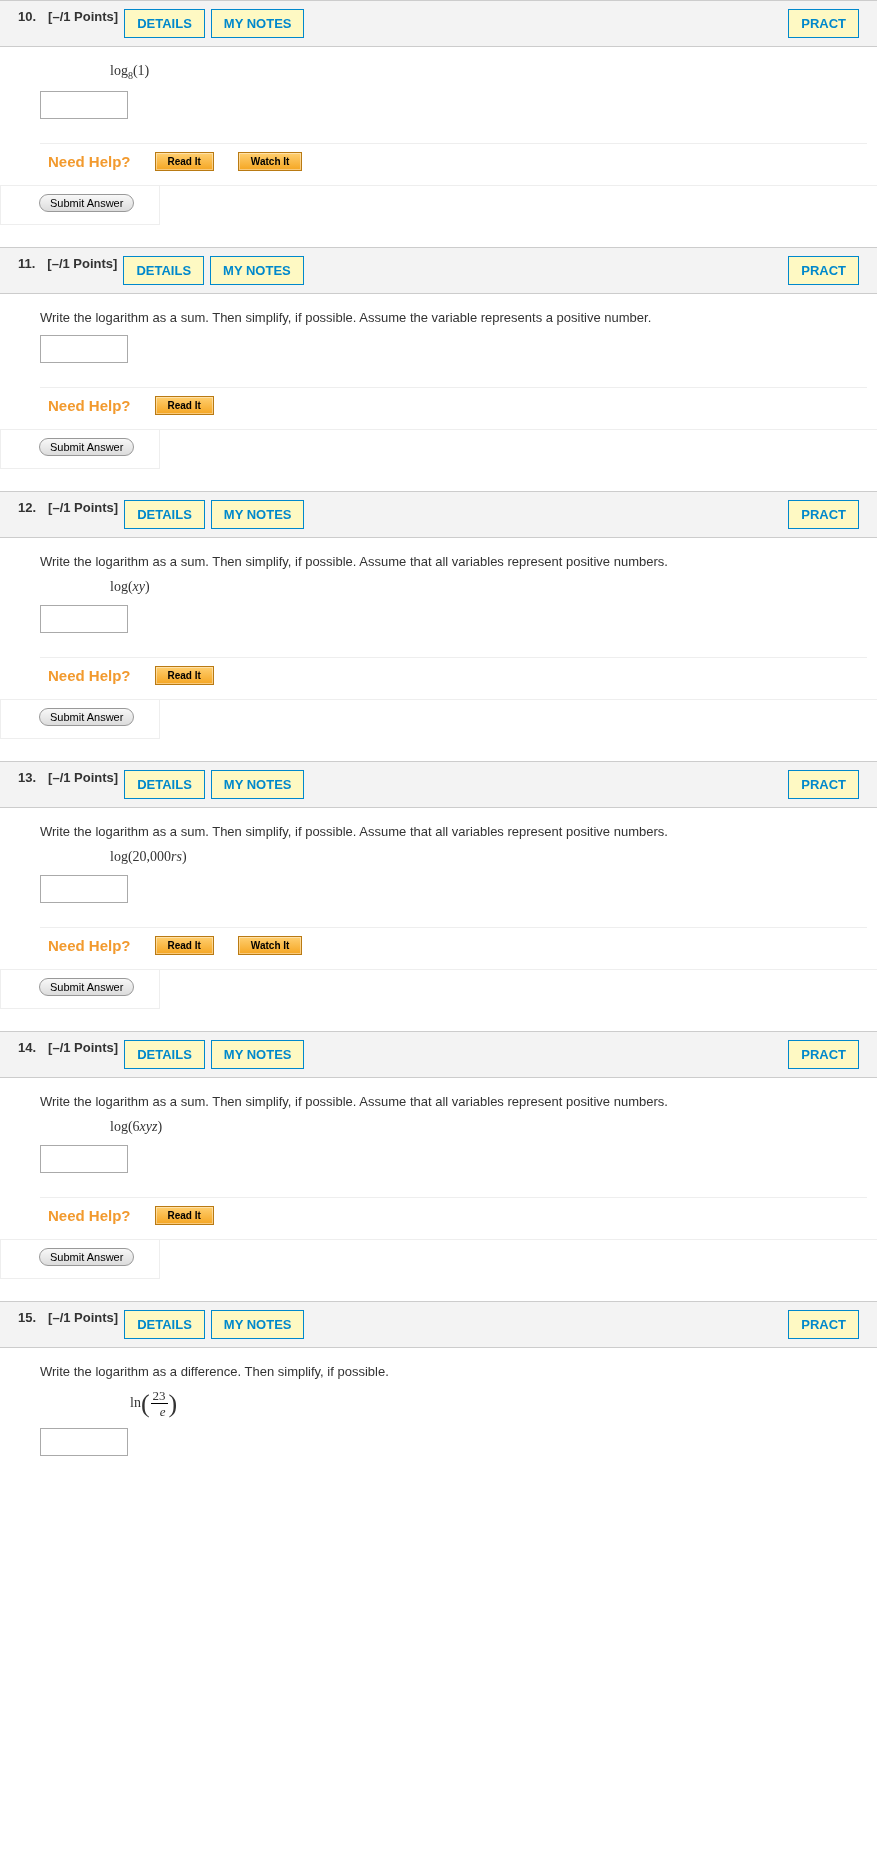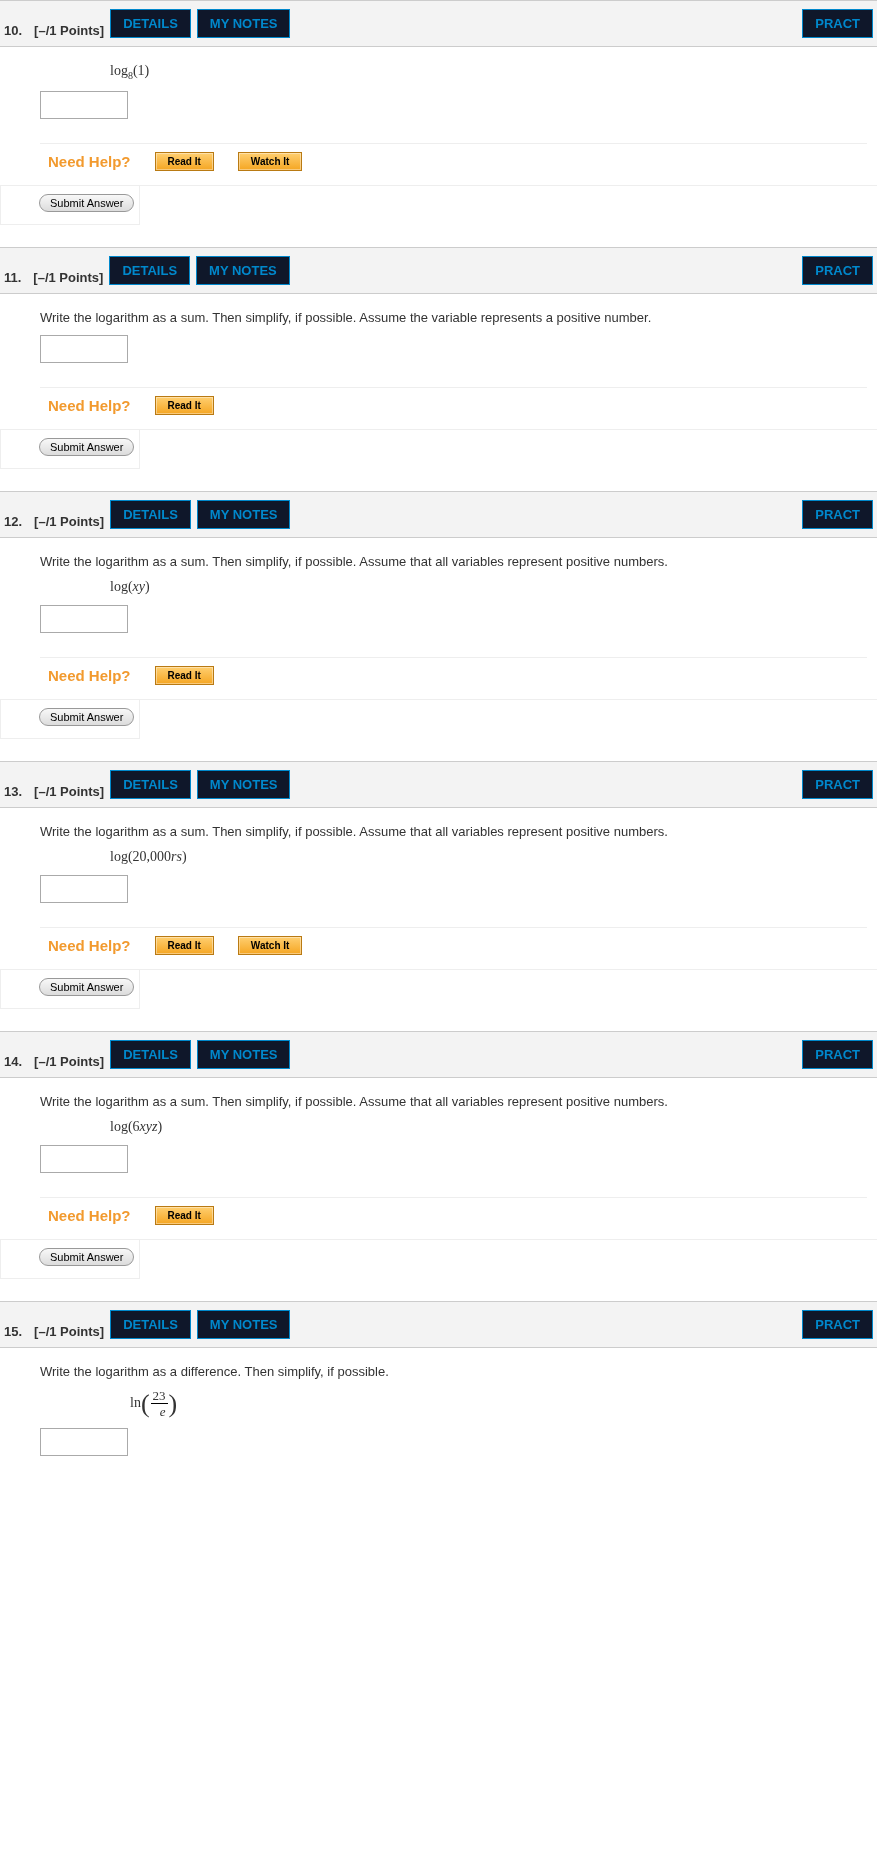--- a/index.html
+++ b/index.html
@@ -6,39 +6,39 @@
   body {
     margin: 0;
     font-family: Verdana, Arial, sans-serif;
     font-size: 13px;
     color: #333;
     background: #fff;
     width: 877px;
   }
   .question-header {
     display: flex;
-    align-items: flex-end;
-    padding: 8px 4px;
+    align-items: flex-start;
+    padding: 8px 18px;
     background: #f3f3f3;
     border-top: 1px solid #ccc;
     border-bottom: 1px solid #ccc;
     gap: 6px;
   }
   .qnum {
     font-weight: bold;
     white-space: pre;
     padding-right: 6px;
   }
   .points {
     font-weight: bold;
   }
   .btn-outline {
     color: #08c;
     border: 1.5px solid #08c;
-    background: #0f172a;
+    background: #fef9c3;
     padding: 6px 12px;
     font-weight: bold;
     font-size: 13px;
     cursor: pointer;
     font-family: inherit;
   }
   .btn-outline.right {
     margin-left: auto;
   }
   .question-body {
@@ -88,21 +88,21 @@
     padding: 3px 12px;
     cursor: pointer;
     font-family: Liberation Sans, sans-serif;
   }
   .submit-row {
     padding: 8px 0 12px 38px;
     background: #fff;
     border: 1px solid #eee;
     border-top: none;
     margin-bottom: 22px;
-    width: 140px;
+    width: 160px;
   }
   .submit-btn {
     background: linear-gradient(#f8f8f8, #dcdcdc);
     border: 1px solid #999;
     border-radius: 10px;
     font-size: 11px;
     padding: 2px 10px;
     cursor: pointer;
     font-family: inherit;
   }

